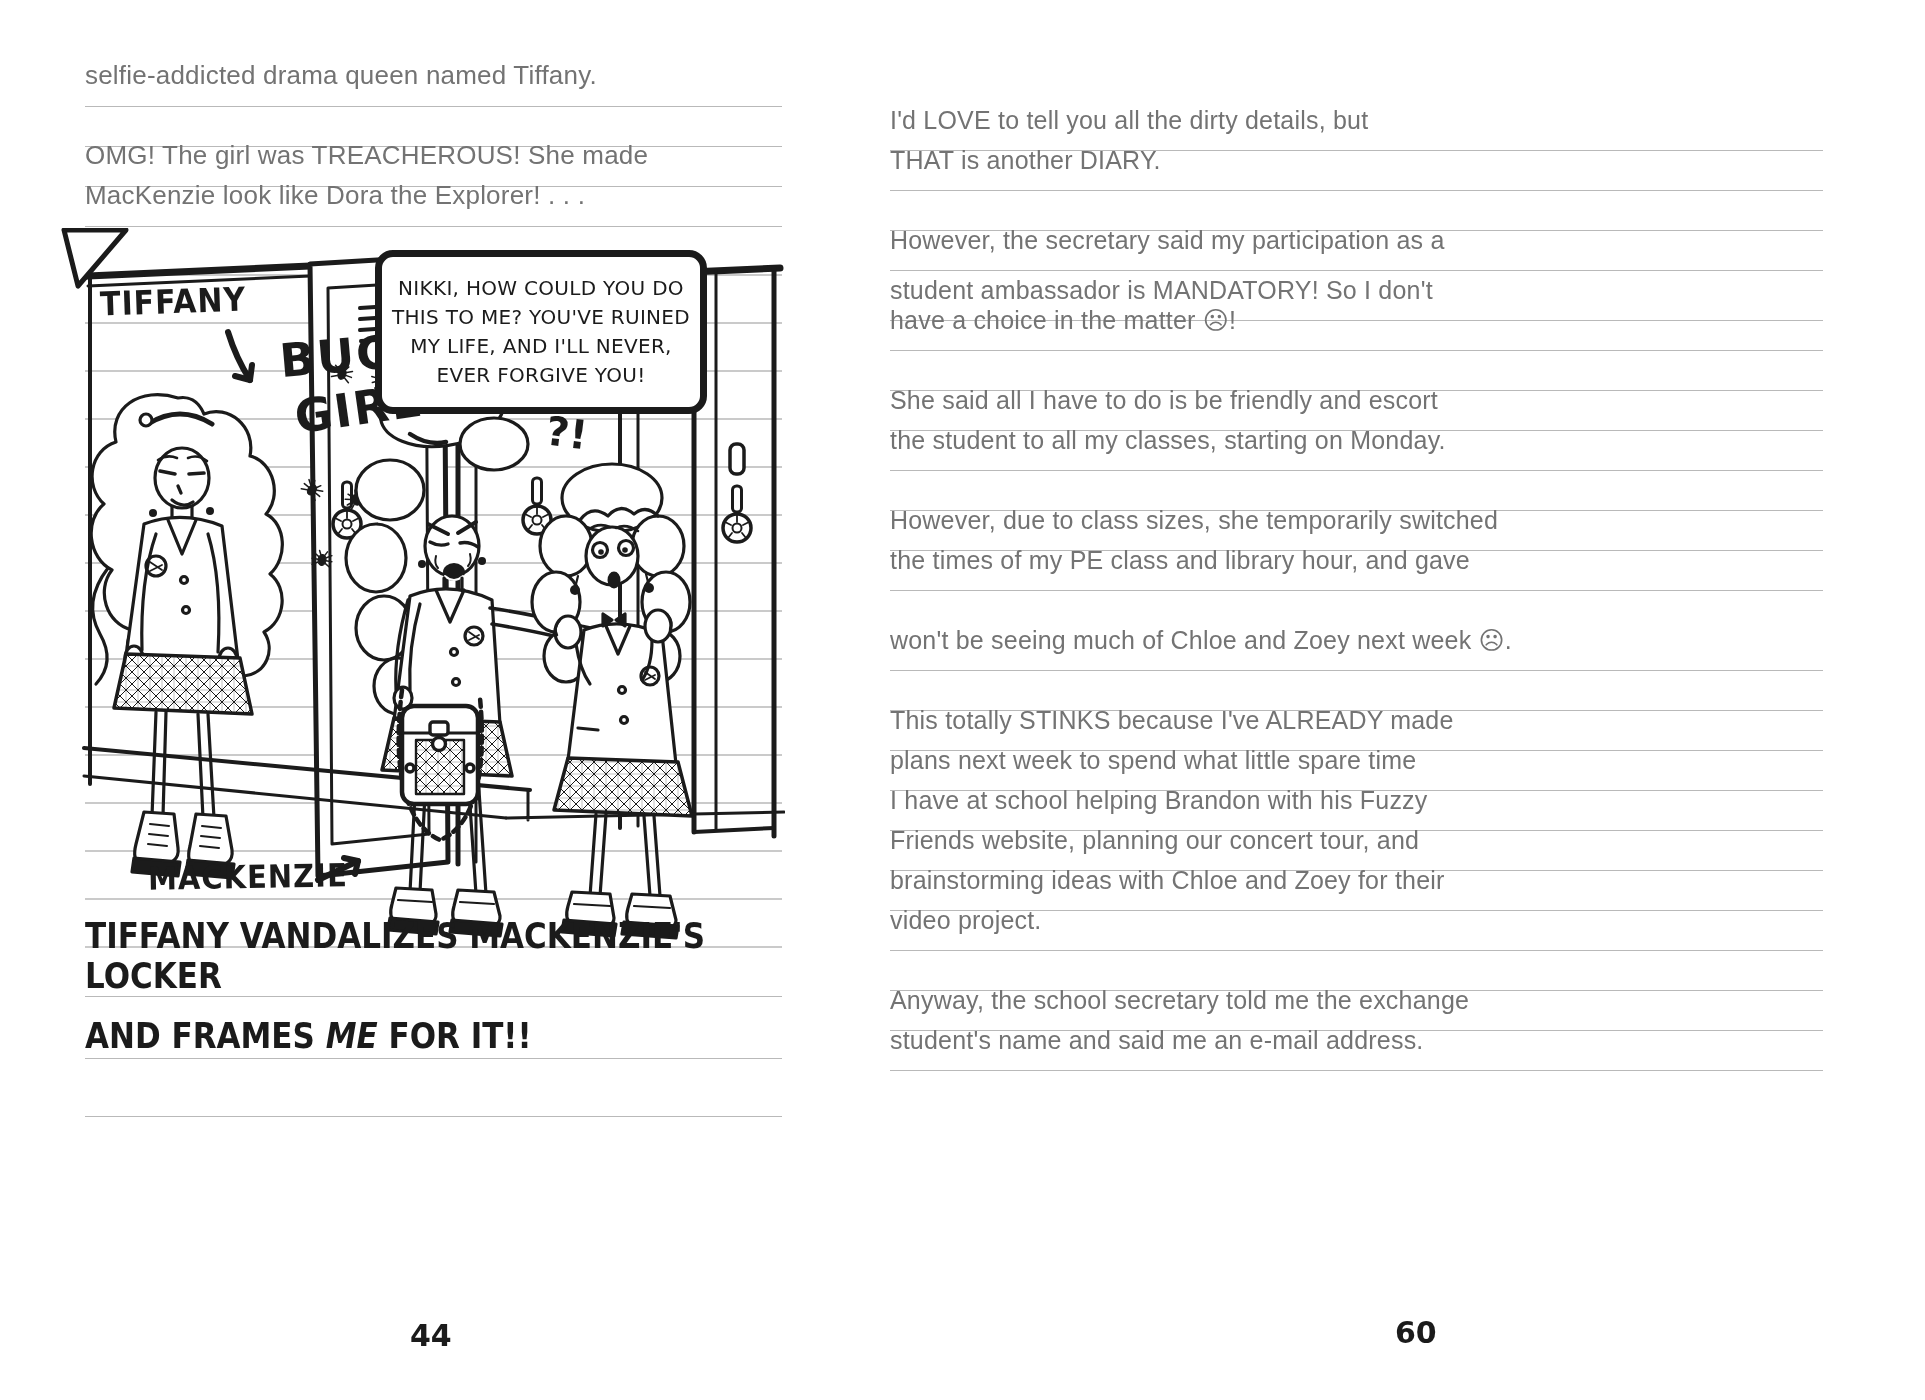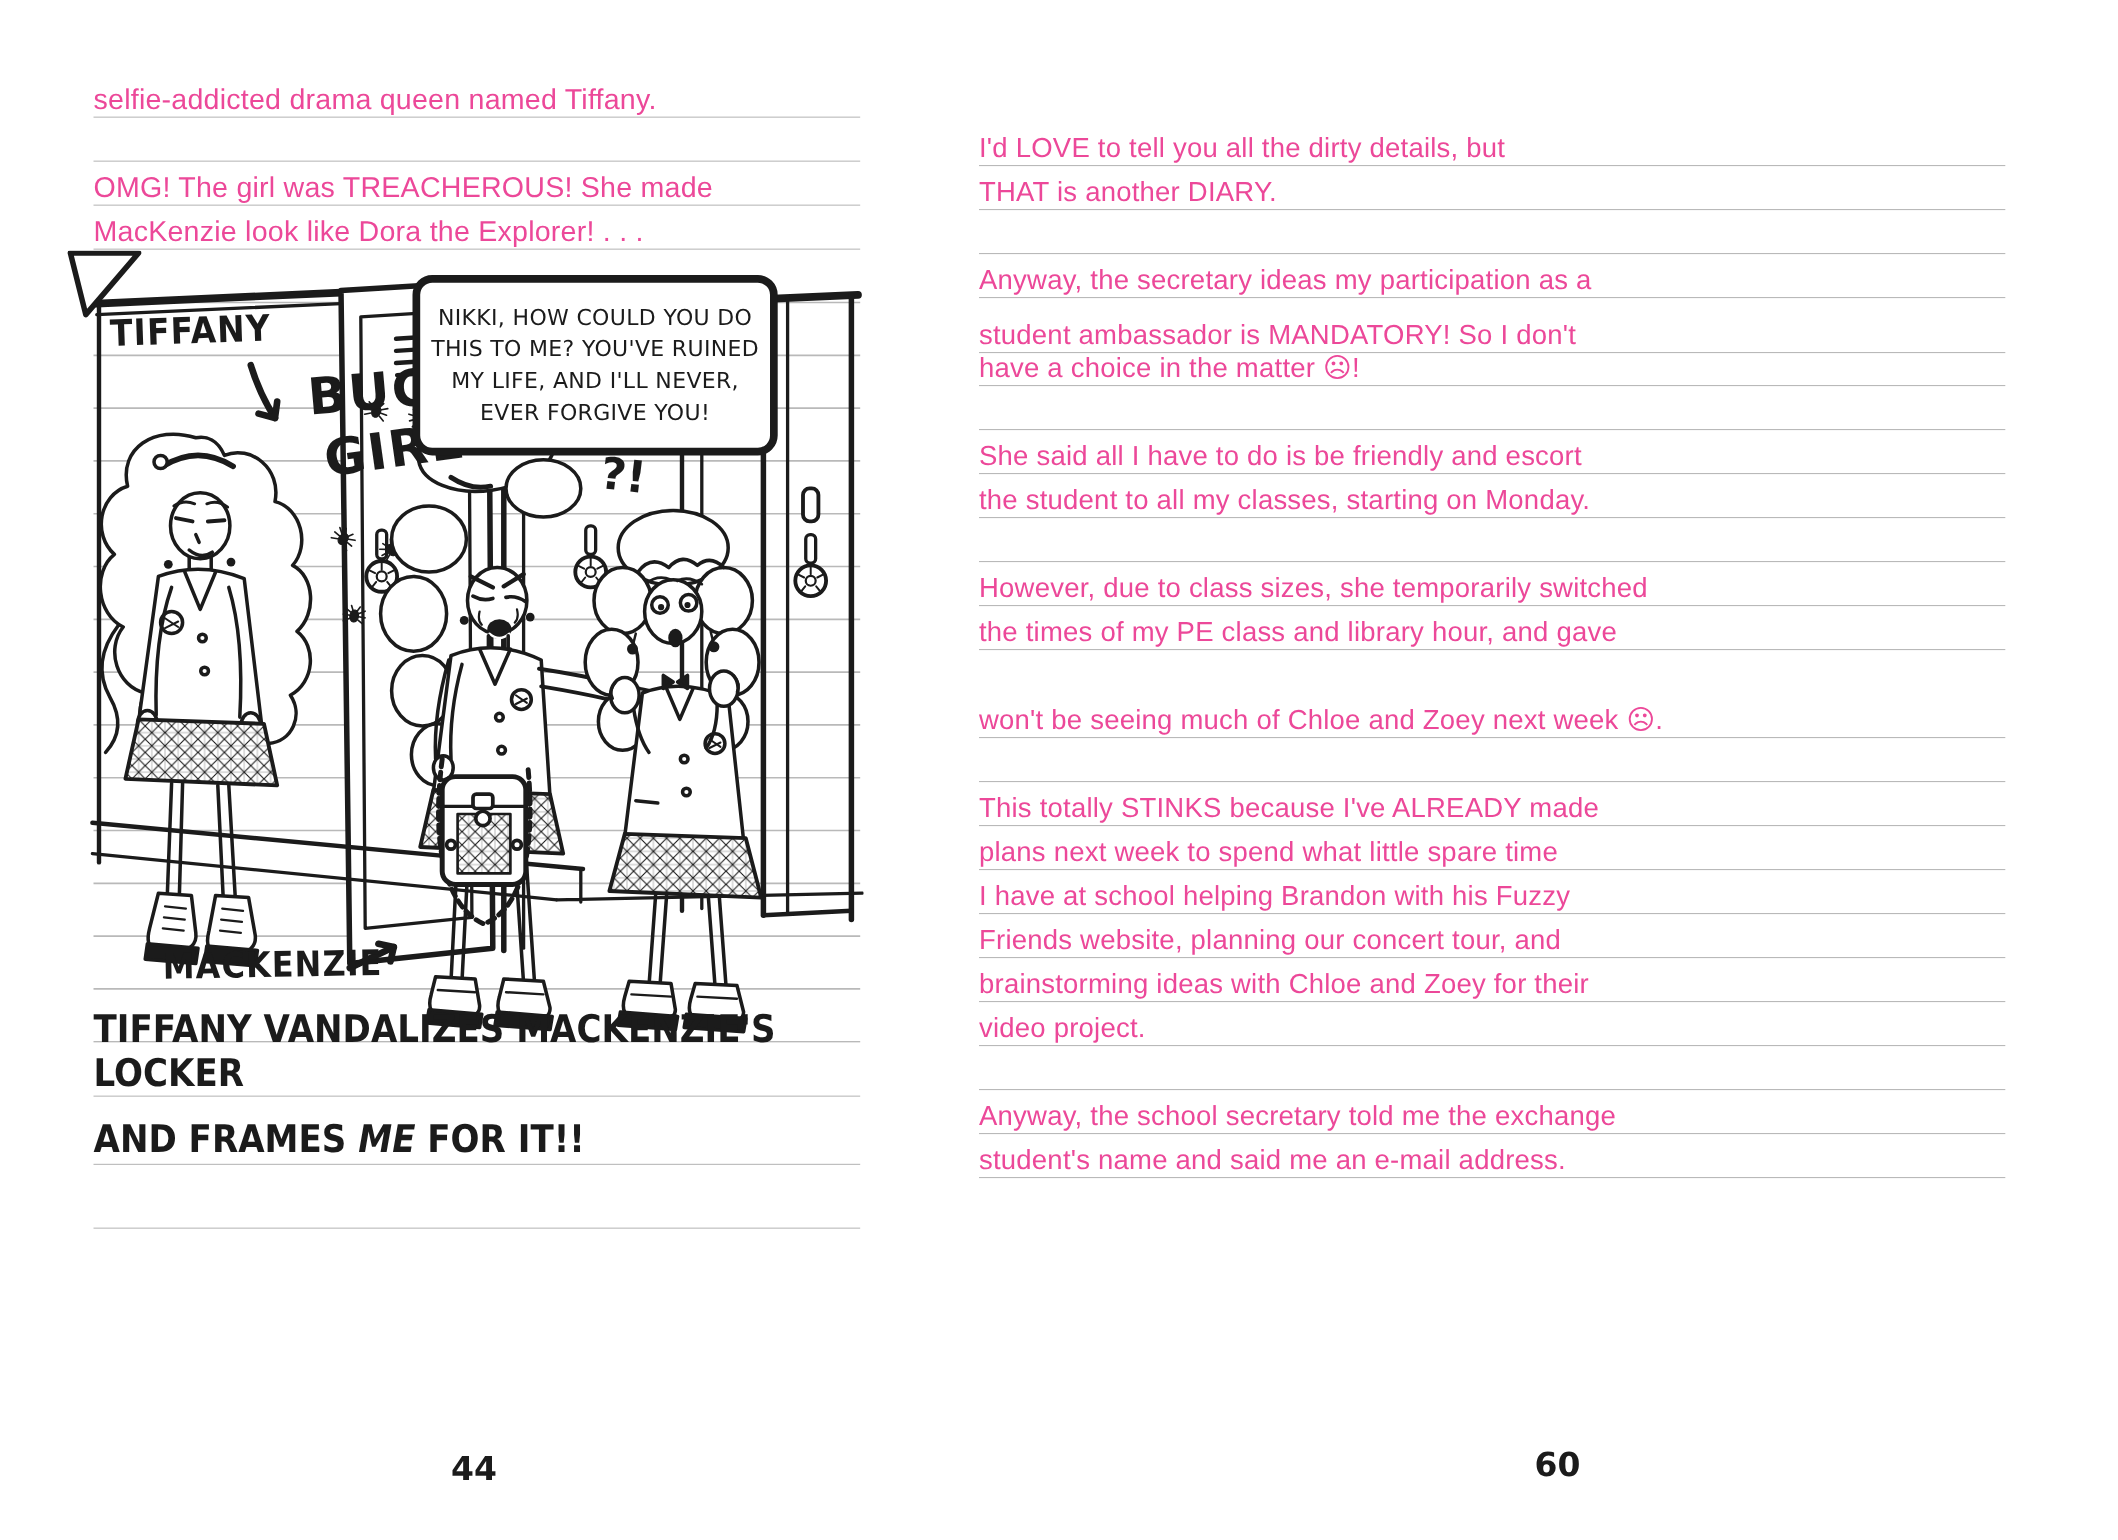--- a/index.html
+++ b/index.html
@@ -1,21 +1,21 @@
 <!DOCTYPE html>
 <html><head>
 <meta charset="utf-8">
 <style>
   html,body{margin:0;padding:0;background:#e8e8e8;}
   #stage{position:relative;width:1925px;height:1400px;background:#ffffff;overflow:hidden;
          font-family:"Liberation Sans",sans-serif;color:#1b1b1b;}
   
   .rrow{position:absolute;height:40px;border-bottom:1.5px solid #b9b9b9;
         font-size:25px;letter-spacing:.2px;display:flex;align-items:flex-end;
-        padding-bottom:0;box-sizing:border-box;white-space:pre;color:#ec4899;}
+        padding-bottom:15px;box-sizing:border-box;white-space:pre;color:#737373;}
   .lrow{left:85px;width:697px;font-size:26px;}
   .prow{left:890px;width:933px;margin-top:44px;}
   
   #illo{position:absolute;left:60px;top:228px;width:725px;height:720px;}
   #illo svg{position:absolute;left:0;top:0;}
   .marker{font-family:"DejaVu Sans",sans-serif;font-weight:bold;color:#1b1b1b;}
   #tiffany-label{position:absolute;left:40px;top:56px;font-size:30px;letter-spacing:1px;
                  transform:rotate(-2deg) scaleY(1.1);}
   #mackenzie-label{position:absolute;left:88px;top:632px;font-size:29px;letter-spacing:1px;
                  transform:rotate(-1deg) scaleY(1.1);}
@@ -269,21 +269,21 @@
   </div>
   <div class="caprow marker" style="top:997px">
     <span class="cap"><span>AND FRAMES </span><i>ME</i><span> FOR IT!!</span></span>
   </div>
   <div class="caprow" style="top:1059px;height:58px"></div>
   <div class="pagenum marker" style="left:410px;top:1318px">44</div>
 
   <div class="rrow prow" style="top:67px">I'd LOVE to tell you all the dirty details, but</div>
   <div class="rrow prow" style="top:107px">THAT is another DIARY.</div>
   <div class="rrow prow" style="top:147px"></div>
-  <div class="rrow prow" style="top:187px">Anyway, the secretary ideas my participation as a</div>
+  <div class="rrow prow" style="top:187px">However, the secretary said my participation as a</div>
   <div class="rrow prow" style="top:237px">student ambassador is MANDATORY! So I don't</div>
   <div class="rrow prow" style="top:267px">have a choice in the matter ☹!</div>
   <div class="rrow prow" style="top:307px"></div>
   <div class="rrow prow" style="top:347px">She said all I have to do is be friendly and escort</div>
   <div class="rrow prow" style="top:387px">the student to all my classes, starting on Monday.</div>
   <div class="rrow prow" style="top:427px"></div>
   <div class="rrow prow" style="top:467px">However, due to class sizes, she temporarily switched</div>
   <div class="rrow prow" style="top:507px">the times of my PE class and library hour, and gave</div>
   <div class="rrow prow" style="top:587px">won't be seeing much of Chloe and Zoey next week ☹.</div>
   <div class="rrow prow" style="top:627px"></div>

